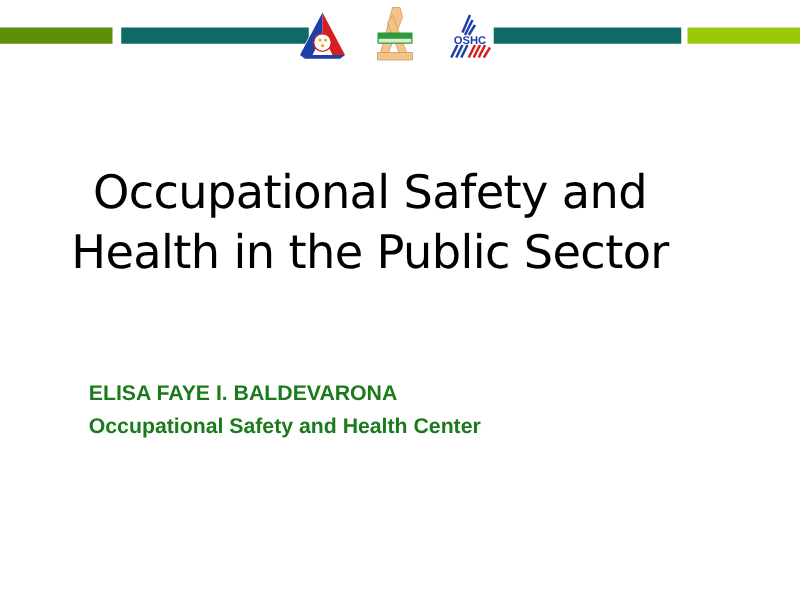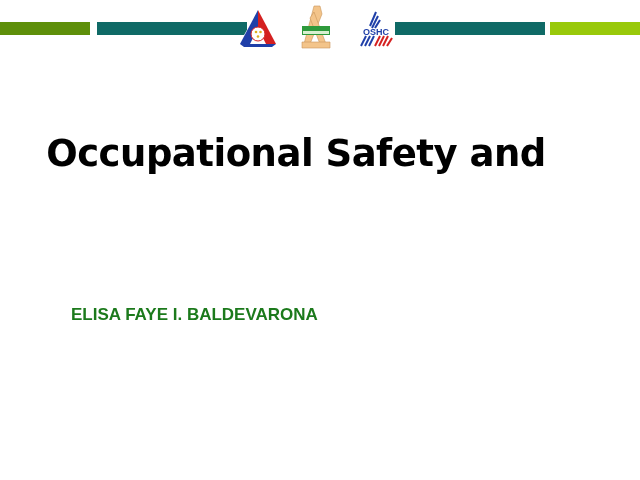--- a/index.html
+++ b/index.html
@@ -7,21 +7,21 @@
     .bar { position:absolute; }
     .bar-left-green { left:0; top:22px; width:90px; height:13px; background:#5e8f0a; }
     .bar-left-teal { left:97px; top:22px; width:150px; height:13px; background:#0f6a66; }
     .bar-right-teal { left:395px; top:22px; width:150px; height:13px; background:#0f6a66; }
     .bar-right-green { left:550px; top:22px; width:90px; height:13px; background:#99c90a; }
     .logo { position:absolute; top:8px; width:44px; height:40px; }
     .logo-dole { left:236px; }
     .logo-union { left:296px; top:4px; width:40px; height:48px; }
     .logo-oshc { left:356px; }
     .title { position:absolute; left:0; top:130px; width:592px; text-align:center;
-      font-family:"DejaVu Sans", sans-serif; font-weight:bold; font-size:37px; line-height:48px; color:#000; letter-spacing:-0.5px; }
+      font-family:"DejaVu Sans", sans-serif; font-weight:normal; font-size:37px; line-height:48px; color:#000; letter-spacing:-0.5px; }
     .author { position:absolute; left:71px; top:302px; }
     .author div { font-family:"Liberation Sans", sans-serif; font-weight:bold; font-size:17px; line-height:26px; color:#1c7a1c; }
   </style>
 </head>
 <body>
 
 <div class="bar bar-left-green"></div>
 <div class="bar bar-left-teal"></div>
 <div class="bar bar-right-teal"></div>
 <div class="bar bar-right-green"></div>
@@ -59,17 +59,19 @@
     <line x1="24" y1="28" x2="19" y2="38"></line>
     <line x1="28" y1="28" x2="23" y2="38"></line>
     <line x1="32" y1="28" x2="27" y2="38"></line>
     <line x1="36" y1="30" x2="31" y2="38"></line>
   </g>
   <text x="20" y="27" text-anchor="middle" font-family="Liberation Sans, sans-serif" font-weight="bold" font-size="9" fill="#1f3fa8">OSHC</text>
 </svg>
 
 <div class="title">
   <div>Occupational Safety and</div>
+  <div>Health in the Public Sector</div>
 </div>
 
 <div class="author">
   <div>ELISA FAYE I. BALDEVARONA</div>
+  <div>Occupational Safety and Health Center</div>
 </div>
 
 </body></html>

